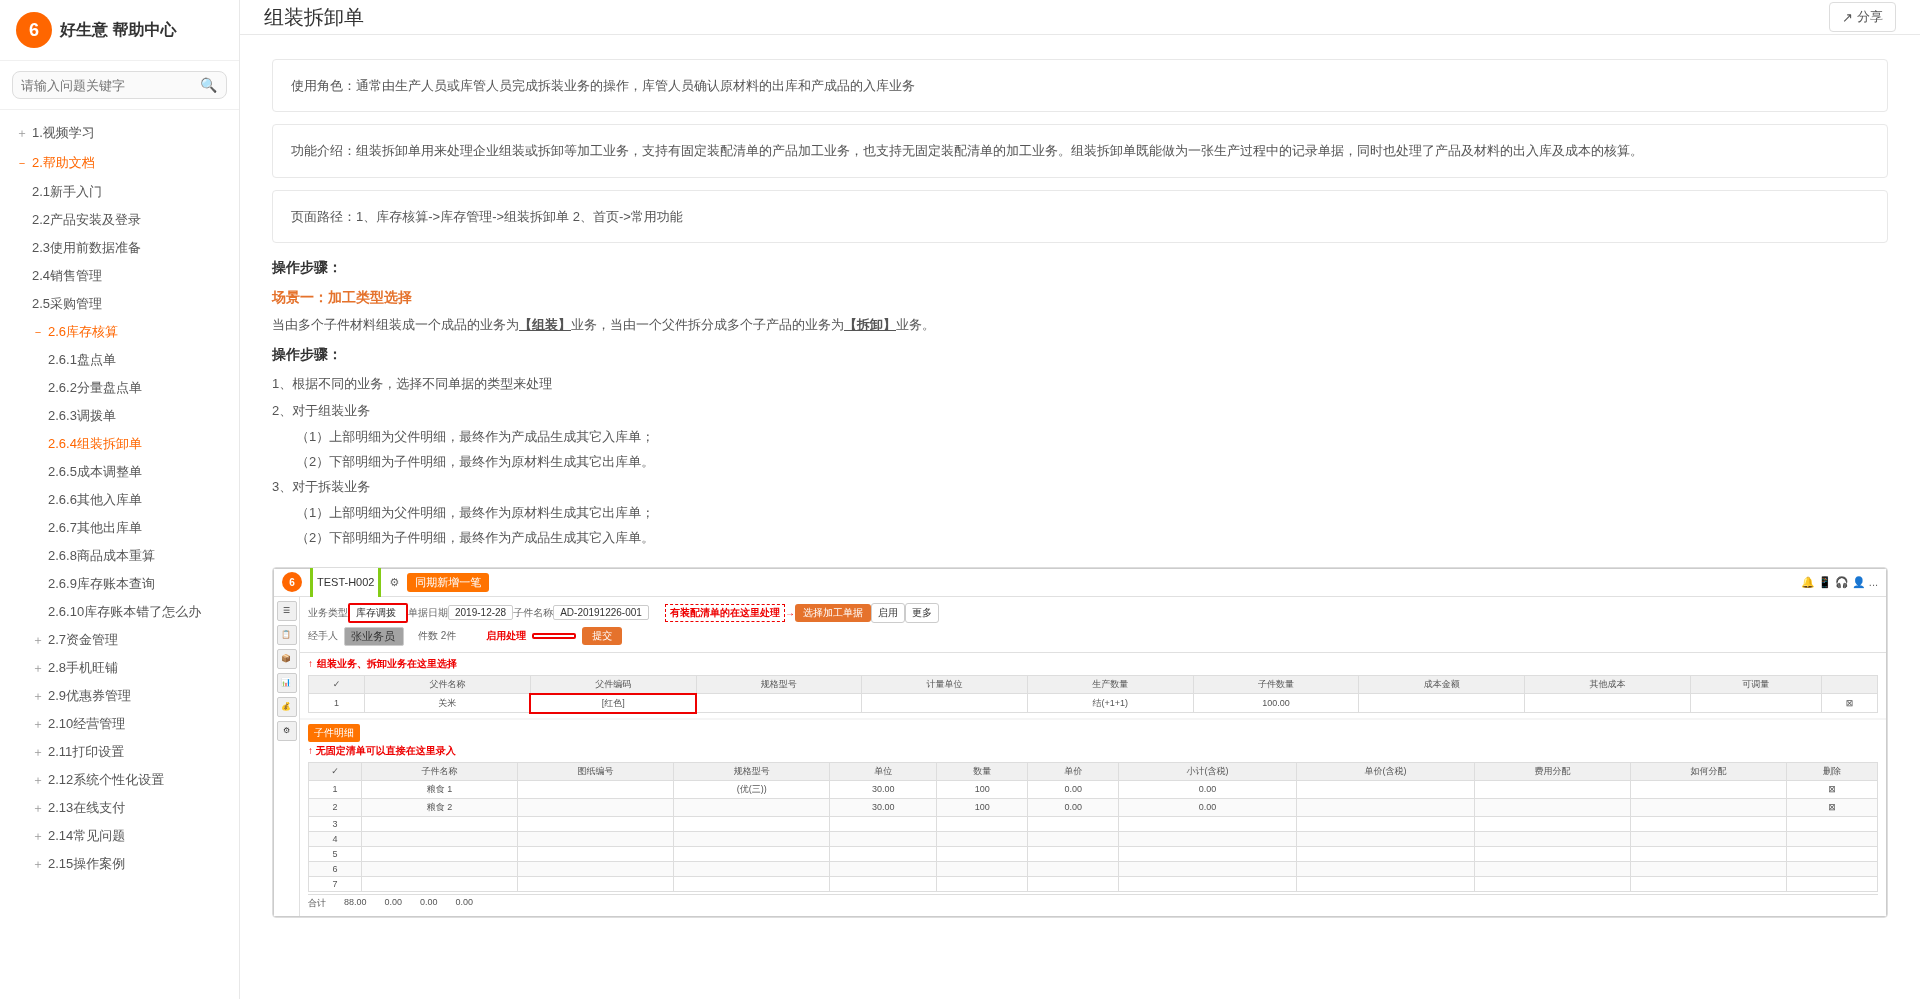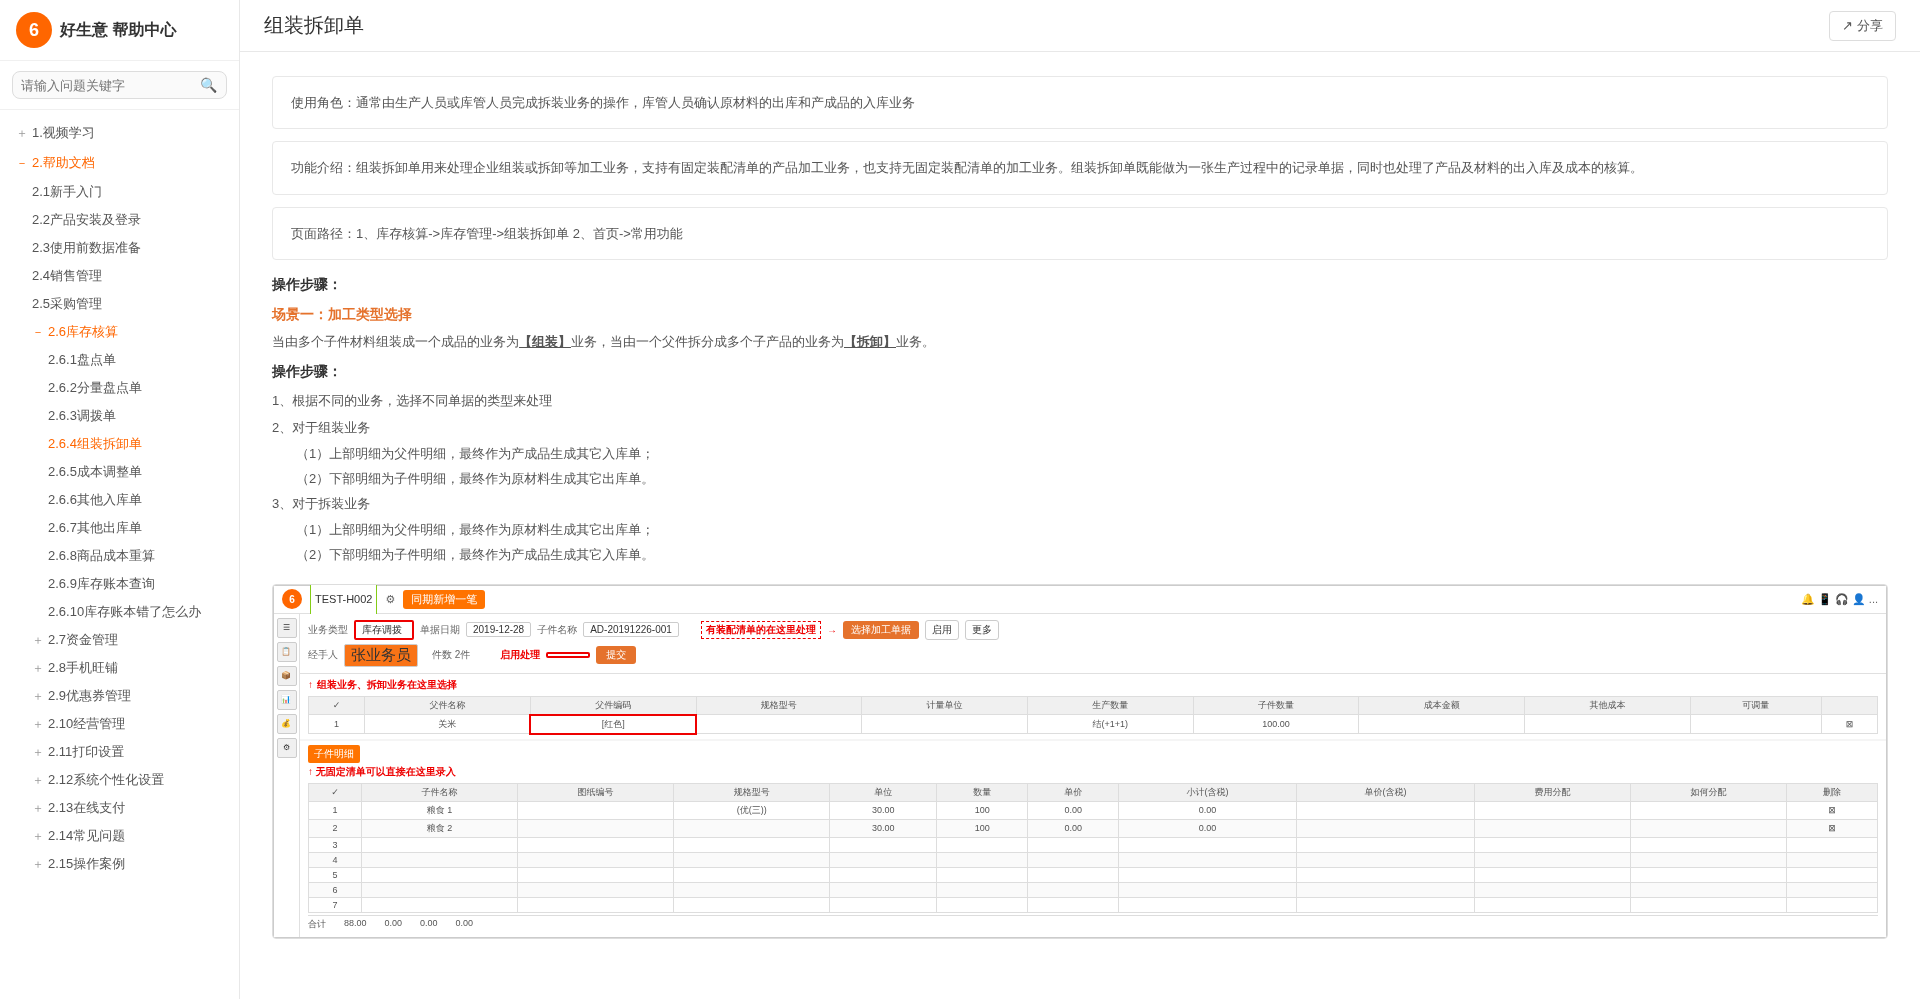--- a/index.html
+++ b/index.html
@@ -103,21 +103,21 @@
       flex: 1;
       display: flex;
       flex-direction: column;
       overflow: hidden;
       background: #f5f5f5;
     }
 
     .top-bar {
       background: #fff;
       padding: 0 24px;
-      height: 52px;
+      height: 35px;
       display: flex;
       align-items: center;
       justify-content: space-between;
       border-bottom: 1px solid #e8e8e8;
     }
     .page-title-text {
       font-size: 20px;
       font-weight: 500;
       color: #333;
     }
@@ -214,21 +214,21 @@
 
     .mock-logo-circle {
       width: 20px; height: 20px;
       background: #f60; border-radius: 50%;
       color: #fff; font-size: 10px; font-weight: bold;
       display: flex; align-items: center; justify-content: center;
     }
 
     .mock-top-text { color: #666; font-size: 11px; }
     .mock-top-select {
-      background: #fff; border: 1px solid #84cc16; padding: 15px 4px; font-size: 11px; color: #333; border-radius: 2px;
+      background: #fff; border: 3px solid #84cc16; padding: 15px 4px; font-size: 11px; color: #333; border-radius: 2px;
     }
     .mock-btn-orange {
       background: #ff7300; color: #fff; border: none; padding: 2px 8px; border-radius: 3px; font-size: 11px; cursor: pointer;
     }
     .mock-btn-white {
       background: #fff; color: #333; border: 1px solid #ccc; padding: 2px 8px; border-radius: 3px; font-size: 11px; cursor: pointer;
     }
     .mock-spacer { flex: 1; }
 
     .mock-left-sidebar {
@@ -467,38 +467,38 @@
             <div class="mock-icon-btn">📊</div>
             <div class="mock-icon-btn">💰</div>
             <div class="mock-icon-btn">⚙</div>
           </div>
 
           <div style="flex:1;padding:0;">
 
 
             <div style="padding:6px 8px;background:#fff;border-bottom:1px solid #e0e0e0;">
 
-              <div style="position:relative;display:flex;align-items:center;gap:6px;flex-wrap:wrap;">
+              <div style="position:relative;display:flex;align-items:center;flex-wrap:wrap;">
                 <span style="font-size:10px;color:#666;">业务类型</span>
                 <span style="border:2px solid #e00;font-size:10px;color:#333;padding:1px 6px;background:#fff;border-radius:2px;min-width:60px;">库存调拨</span>
                 <span style="font-size:10px;color:#666;">单据日期</span>
                 <span style="border:1px solid #ccc;font-size:10px;color:#333;padding:1px 6px;background:#fff;border-radius:2px;">2019-12-28</span>
                 <span style="font-size:10px;color:#666;">子件名称</span>
                 <span style="border:1px solid #ccc;font-size:10px;color:#333;padding:1px 6px;background:#fff;border-radius:2px;">AD-20191226-001</span>
 
                 <span style="color:#e00;font-size:10px;font-weight:bold;margin-left:16px;border:1px dashed #e00;padding:1px 4px;">有装配清单的在这里处理</span>
                 <span style="color:#e00;font-size:10px;">→</span>
                 <button style="background:#e5722c;color:#fff;border:none;padding:2px 8px;border-radius:3px;font-size:10px;cursor:pointer;">选择加工单据</button>
                 <button class="mock-btn-white" style="font-size:10px;padding:2px 6px;">启用</button>
                 <button class="mock-btn-white" style="font-size:10px;padding:2px 6px;">更多</button>
               </div>
 
               <div style="display:flex;align-items:center;gap:6px;margin-top:4px;position:relative;">
                 <span style="font-size:10px;color:#666;">经手人</span>
-                <span style="border:1px solid #ccc;font-size:15px;color:#333;padding:1px 6px;background:#f97316;border-radius:2px;min-width:60px;">张业务员</span>
+                <span style="border:1px solid #ccc;font-size:11px;color:#333;padding:1px 6px;background:#a3a3a3;border-radius:2px;min-width:60px;">张业务员</span>
                 <span style="font-size:10px;color:#666;margin-left:8px;">件数 2件</span>
 
                 <span style="color:#e00;font-size:10px;font-weight:bold;margin-left:24px;">启用处理</span>
                 <span style="border:2px solid #e00;font-size:10px;color:#333;padding:1px 20px;background:#fff;border-radius:2px;"></span>
                 <button style="background:#e5722c;color:#fff;border:none;padding:2px 10px;border-radius:3px;font-size:10px;cursor:pointer;">提交</button>
               </div>
             </div>
 
             <div style="padding:4px 8px;background:#fff;">
               <div style="color:#e00;font-size:10px;font-weight:bold;margin-bottom:2px;display:flex;align-items:center;gap:4px;">

